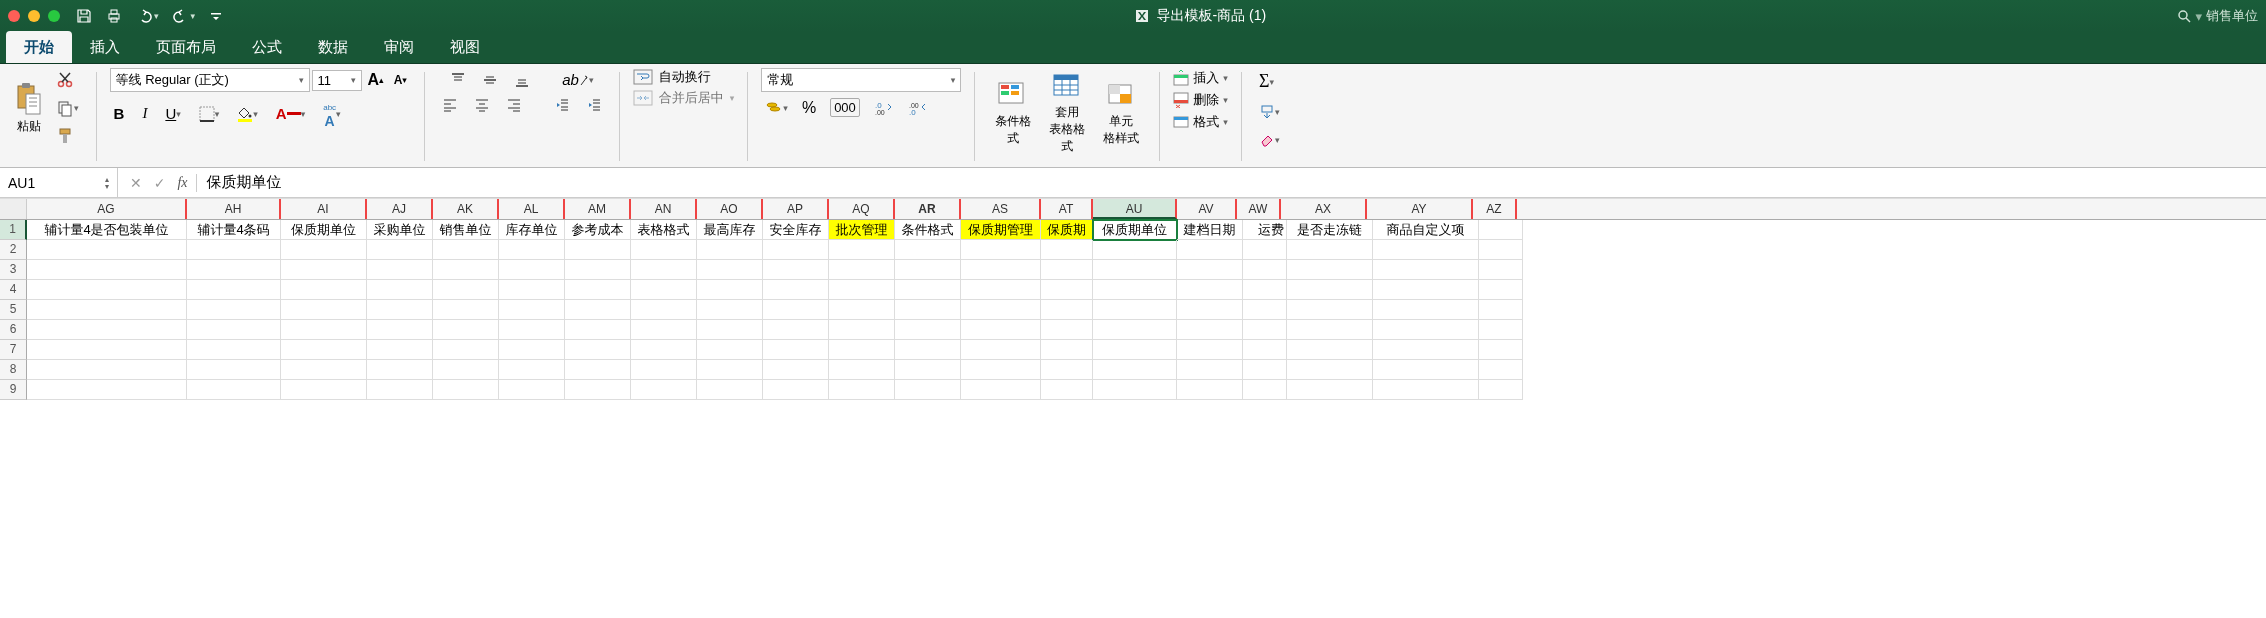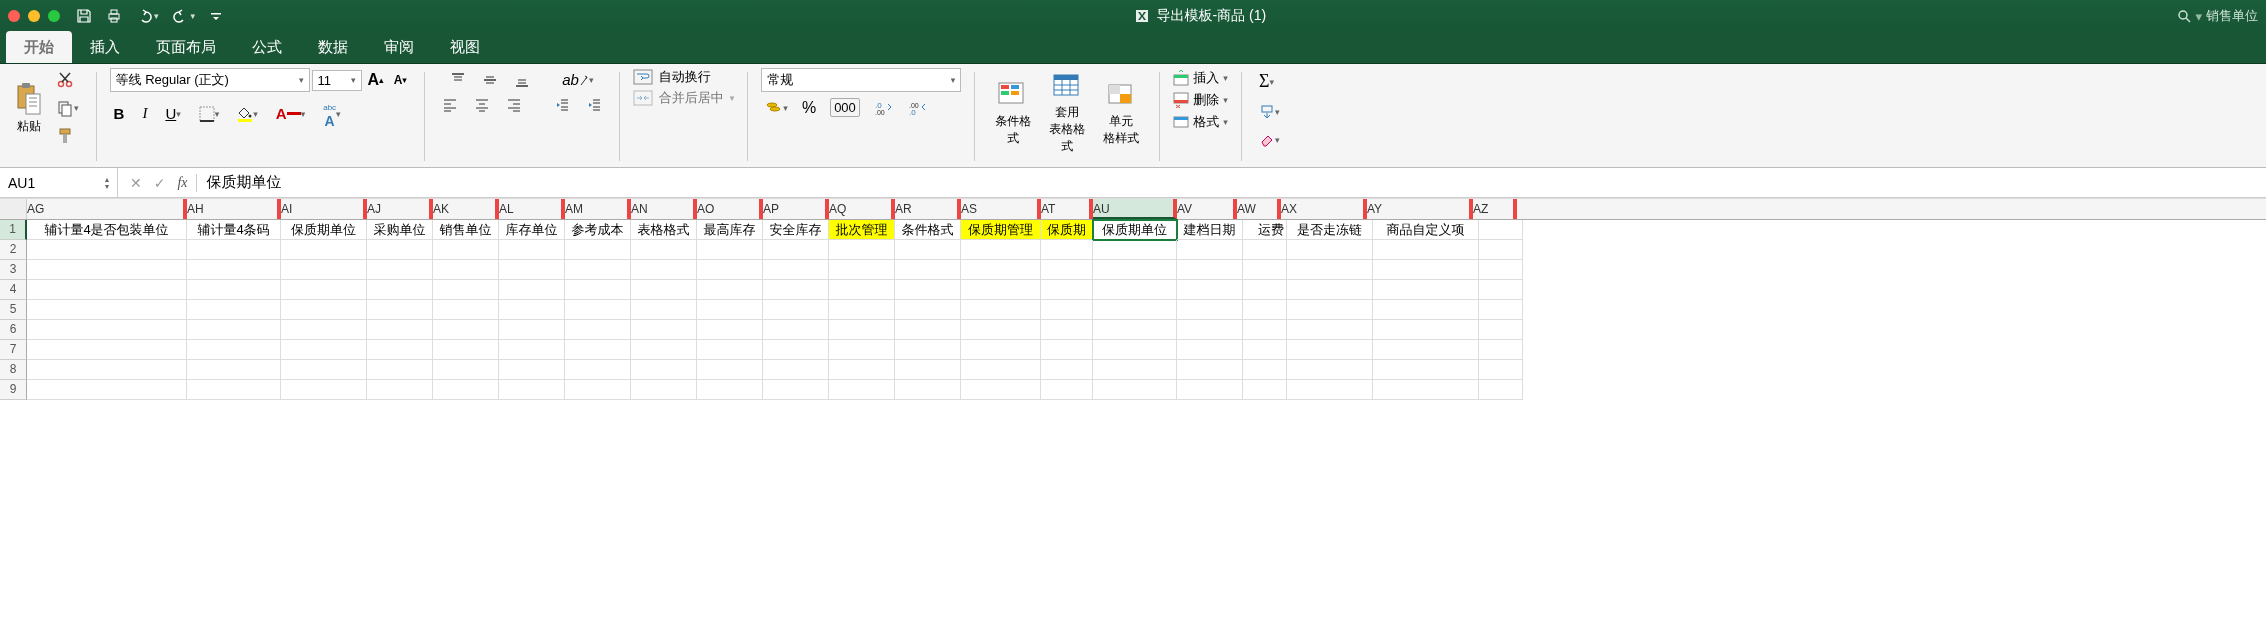--- a/index.html
+++ b/index.html
@@ -8,21 +8,21 @@
 .traffic { display: flex; gap: 8px; margin-right: 16px; }
 .dot { width: 12px; height: 12px; border-radius: 50%; }
 .red { background: #ff5f57; } .yellow { background: #ffbd2e; } .green { background: #28c940; }
 .qat { display: flex; gap: 14px; align-items: center; }
 .qat-item { color: #eaf2ed; display: flex; align-items: center; }
 .title-center { flex: 1; text-align: center; color: #fff; font-size: 14px; display: flex; align-items: center; justify-content: center; gap: 6px; }
 .search-area { display: flex; align-items: center; color: #cde2d5; font-size: 13px; }
 .search-area svg { margin-right: 4px; }
 .tabs { background: #185636; display: flex; padding-left: 6px; border-bottom: 1px solid #0e3a24; height: 32px; align-items: flex-end; }
 .tab { padding: 7px 18px 6px; color: #fff; font-size: 15px; cursor: pointer; }
-.tab.active { background: #f5f5f5; color: #737373; border-radius: 4px 4px 0 0; font-weight: 600; }
+.tab.active { background: #f5f5f5; color: #0c4a6e; border-radius: 4px 4px 0 0; font-weight: 600; }
 .ribbon { background: #f5f5f5; border-bottom: 1px solid #bbb; display: flex; padding: 4px 6px 2px; height: 104px; gap: 6px; }
 .group { display: flex; flex-direction: column; align-items: center; padding: 0 4px; position: relative; }
 .group-content { display: flex; gap: 4px; flex: 1; align-items: center; }
 .group-label { font-size: 11px; color: #555; text-align: center; min-height: 26px; display: flex; align-items: flex-start; justify-content: center; padding-top: 2px; }
 .sep { width: 1px; background: #ccc; margin: 4px 3px; }
 .big-btn { display: flex; flex-direction: column; align-items: center; justify-content: center; padding: 2px 4px; cursor: pointer; }
 .small-btns { display: flex; flex-direction: column; gap: 4px; }
 .row-btns { display: flex; gap: 2px; align-items: center; }
 .btn { padding: 3px 4px; cursor: pointer; border-radius: 2px; display: flex; align-items: center; }
 .select { background: #fff; border: 1px solid #bbb; padding: 2px 5px; display: flex; align-items: center; justify-content: space-between; font-size: 13px; cursor: pointer; }
@@ -36,21 +36,21 @@
 .namebox-row { display: flex; align-items: center; border-bottom: 1px solid #ccc; height: 30px; background: #fff; }
 .namebox { width: 118px; border-right: 1px solid #ccc; padding: 0 8px; display: flex; align-items: center; justify-content: space-between; height: 100%; font-size: 14px; }
 .namebox-arrows { display: flex; flex-direction: column; line-height: 7px; font-size: 8px; color: #666; }
 .fx-btns { display: flex; gap: 12px; padding: 0 12px; color: #999; }
 .fx-label { font-style: italic; color: #555; padding-right: 8px; font-family: serif; font-size: 14px; }
 .fx-sep { width: 1px; background: #ccc; height: 18px; }
 .formula-bar { flex: 1; padding: 0 10px; font-size: 15px; }
 .grid-area { display: flex; flex-direction: column; }
 .col-headers { display: flex; border-bottom: 1px solid #aaa; border-top: 1px solid #ddd; background: #f5f5f5; font-size: 12px; color: #333; height: 22px; }
 .corner { width: 27px; border-right: 1px solid #ccc; background: #eee; }
-.ch { border-right: 4px solid #ef4444; line-height: 21px; }
+.ch { border-right: 2px solid #ef4444; text-align: center; line-height: 21px; }
 .ch.active { background: #d4e8dc; border-bottom: 2px solid #185636; }
 .row { display: flex; height: 20px; }
 .rh { width: 27px; border-right: 1px solid #aaa; border-bottom: 1px solid #ccc; background: #f5f5f5; text-align: center; font-size: 12px; line-height: 19px; color: #555; }
 .rh.active { background: #d4e8dc; border-right: 2px solid #185636; }
 .cell { border-right: 1px solid #ddd; border-bottom: 1px solid #ddd; font-size: 13px; line-height: 19px; padding: 0 2px; white-space: nowrap; overflow: hidden; text-align: center; }
 .cell.hl { background: #ffff00; }
 .cell.selected { outline: 2px solid #1a7f3e; outline-offset: -1px; }
 .menu-item { display: flex; align-items: center; gap: 4px; font-size: 13px; padding: 1px 0; cursor: pointer; }
 </style>
 </head>
@@ -489,21 +489,21 @@
       <div class="ch" style="width: 94px;">AH</div>
       <div class="ch" style="width: 86px;">AI</div>
       <div class="ch" style="width: 66px;">AJ</div>
       <div class="ch" style="width: 66px;">AK</div>
       <div class="ch" style="width: 66px;">AL</div>
       <div class="ch" style="width: 66px;">AM</div>
       <div class="ch" style="width: 66px;">AN</div>
       <div class="ch" style="width: 66px;">AO</div>
       <div class="ch" style="width: 66px;">AP</div>
       <div class="ch" style="width: 66px;">AQ</div>
-      <div class="ch" style="width: 66px;">AR</div>
+      <div class="ch" style="width: 66px; font-weight: bold;">AR</div>
       <div class="ch" style="width: 80px;">AS</div>
       <div class="ch" style="width: 52px;">AT</div>
       <div class="ch active" style="width: 84px;">AU</div>
       <div class="ch" style="width: 60px;">AV</div>
       <div class="ch" style="width: 44px;">AW</div>
       <div class="ch" style="width: 86px;">AX</div>
       <div class="ch" style="width: 106px;">AY</div>
       <div class="ch" style="width: 44px;">AZ</div>
     </div>
   <div id="grid-rows">

